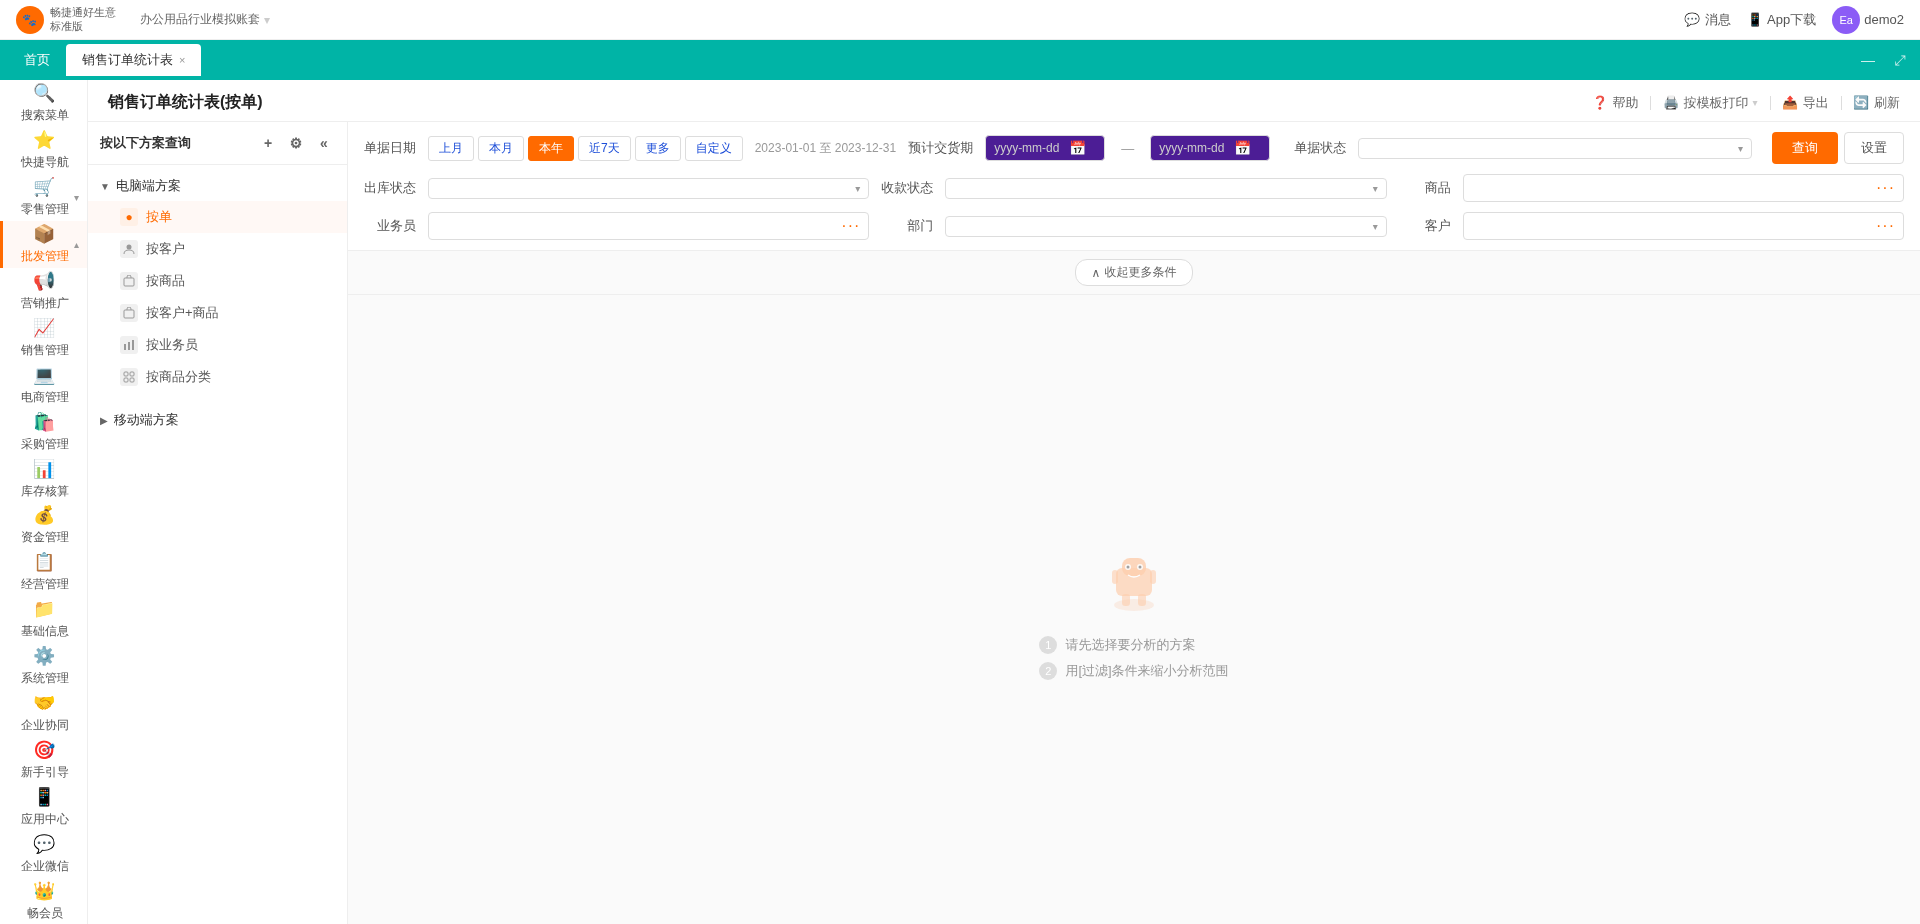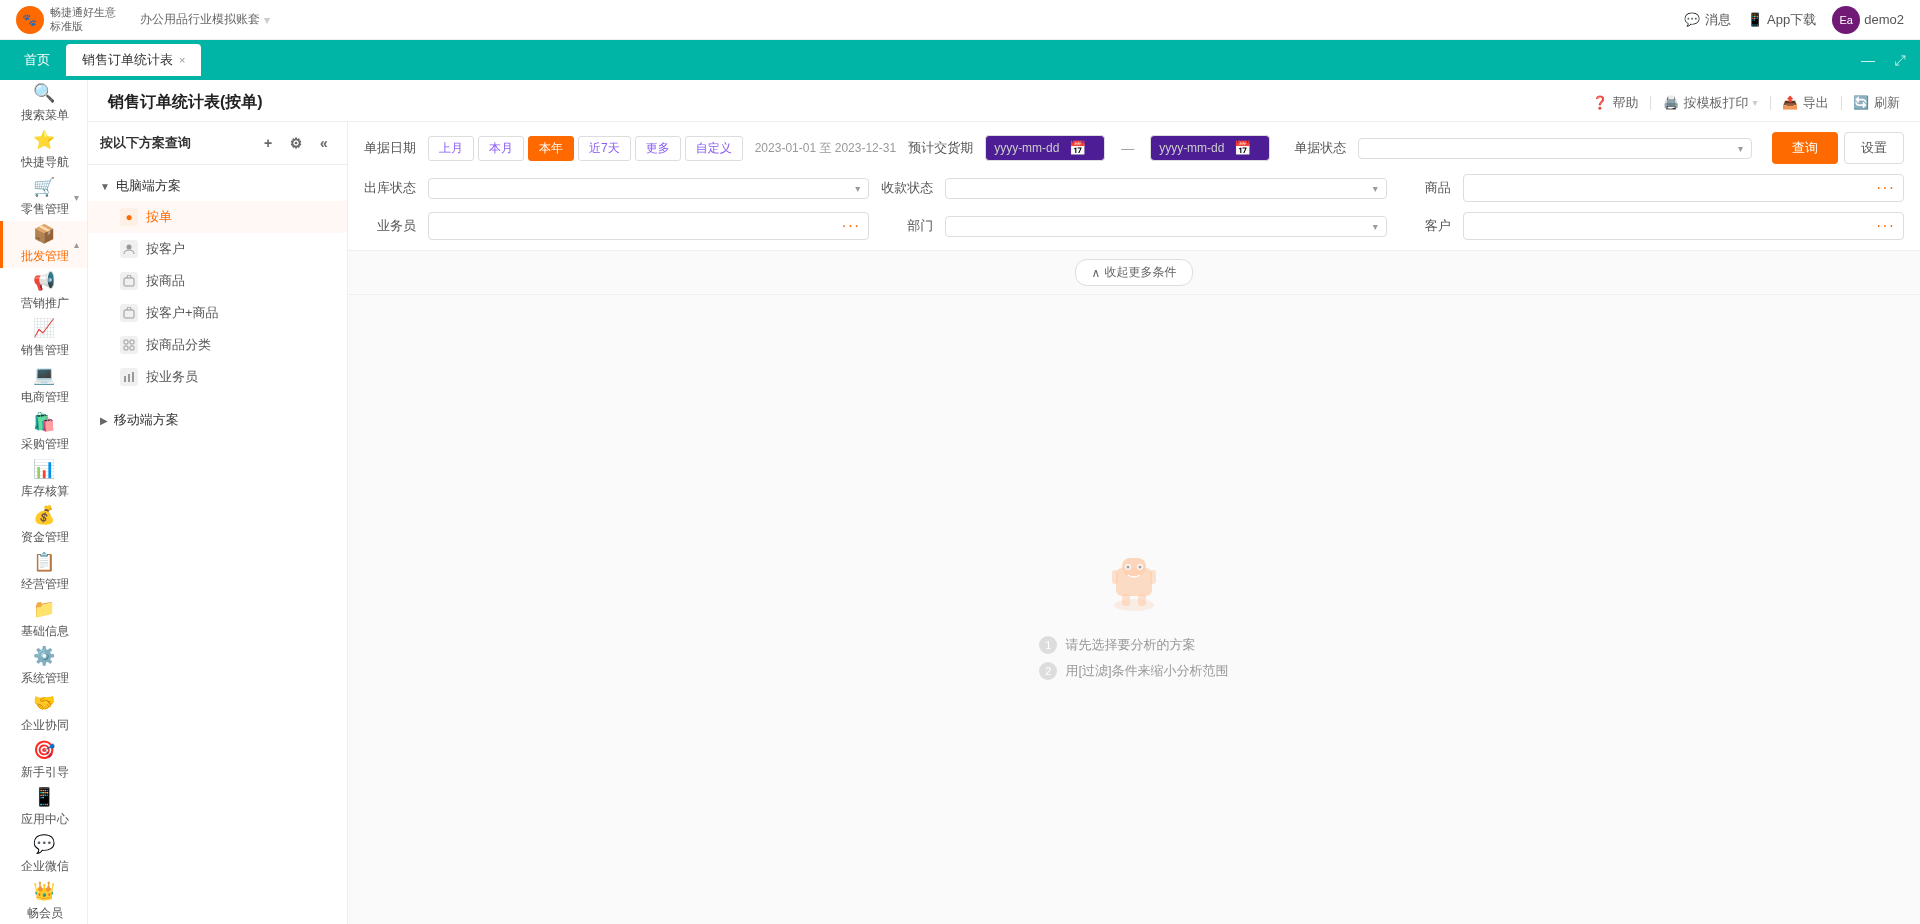--- a/index.html
+++ b/index.html
@@ -7,21 +7,21 @@
 
     
     .top-bar { height: 40px; background: #fff; display: flex; align-items: center; padding: 0 16px; border-bottom: 1px solid #eee; justify-content: space-between; flex-shrink: 0; }
     .top-bar-left { display: flex; align-items: center; gap: 8px; }
     .logo-area { display: flex; align-items: center; gap: 6px; }
     .logo-icon { width: 28px; height: 28px; background: #ff6a00; border-radius: 50%; display: flex; align-items: center; justify-content: center; color: #fff; font-size: 12px; font-weight: bold; }
     .logo-text { font-size: 11px; color: #666; line-height: 1.2; }
     .breadcrumb-area { display: flex; align-items: center; gap: 4px; font-size: 12px; color: #666; margin-left: 16px; }
     .top-bar-right { display: flex; align-items: center; gap: 16px; font-size: 13px; color: #555; }
     .top-bar-right-item { display: flex; align-items: center; gap: 4px; cursor: pointer; }
-    .avatar { width: 28px; height: 28px; background: #701a75; border-radius: 50%; display: flex; align-items: center; justify-content: center; color: #fff; font-size: 11px; overflow: hidden; }
+    .avatar { width: 28px; height: 28px; background: #8b5cf6; border-radius: 50%; display: flex; align-items: center; justify-content: center; color: #fff; font-size: 11px; overflow: hidden; }
 
     
     .tab-bar { height: 40px; background: #00b4a6; display: flex; align-items: center; padding: 0 8px; flex-shrink: 0; }
     .tab-item { height: 32px; padding: 0 16px; display: flex; align-items: center; gap: 6px; cursor: pointer; border-radius: 4px 4px 0 0; font-size: 13px; color: rgba(255,255,255,0.85); }
     .tab-item.home { color: #fff; }
     .tab-item.active { background: #fff; color: #333; border-radius: 4px 4px 0 0; }
     .tab-close { font-size: 11px; color: #999; cursor: pointer; }
     .tab-bar-right { margin-left: auto; display: flex; align-items: center; gap: 8px; }
     .tab-bar-btn { width: 24px; height: 24px; display: flex; align-items: center; justify-content: center; color: rgba(255,255,255,0.8); cursor: pointer; font-size: 14px; }
 
@@ -57,21 +57,21 @@
     .scheme-group { padding: 6px 0; }
     .scheme-group-header { padding: 6px 12px; display: flex; align-items: center; gap: 6px; font-size: 13px; color: #333; cursor: pointer; font-weight: 500; }
     .scheme-group-toggle { color: #666; font-size: 10px; }
     .scheme-item { padding: 7px 12px 7px 32px; display: flex; align-items: center; gap: 8px; cursor: pointer; font-size: 13px; color: #555; }
     .scheme-item.active { background: #fff8f5; color: #ff6a00; }
     .scheme-item-icon { width: 18px; height: 18px; display: flex; align-items: center; justify-content: center; font-size: 12px; border-radius: 3px; background: #f0f0f0; color: #666; flex-shrink: 0; }
     .scheme-item.active .scheme-item-icon { background: #fff0e6; color: #ff6a00; }
 
     
     .right-panel { flex: 1; display: flex; flex-direction: column; overflow: hidden; }
-    .date-btn { padding: 3px 10px; border-radius: 3px; font-size: 12px; cursor: pointer; border: 1px solid #ddd; background: #fff; color: #8b5cf6; }
+    .date-btn { padding: 3px 10px; border-radius: 3px; font-size: 12px; cursor: pointer; border: 1px solid #ddd; background: #fff; color: #1d4ed8; }
     .date-btn.active { background: #ff6a00; color: #fff; border-color: #ff6a00; }
     .date-input { border: 1px solid #ddd; border-radius: 4px; padding: 4px 8px; font-size: 12px; color: #555; min-width: 120px; display: flex; align-items: center; gap: 4px; cursor: pointer; background: #4c1d95; }
     .date-input-icon { color: #ff6a00; font-size: 14px; }
     .date-dash { color: #999; padding: 0 4px; }
     .select-control { border: 1px solid #ddd; border-radius: 4px; padding: 4px 8px; font-size: 12px; color: #555; min-width: 180px; display: flex; align-items: center; gap: 4px; cursor: pointer; background: #fff; }
     .select-arrow { margin-left: auto; color: #999; font-size: 10px; }
     .tag-input { border: 1px solid #ddd; border-radius: 4px; padding: 4px 8px; font-size: 12px; min-width: 200px; display: flex; align-items: center; justify-content: space-between; cursor: pointer; background: #fff; }
     .tag-dots { color: #ff6a00; font-size: 16px; letter-spacing: 1px; }
     .btn-primary { background: #ff6a00; color: #fff; border: none; border-radius: 4px; padding: 6px 20px; font-size: 13px; cursor: pointer; }
     .btn-default { background: #fff; color: #555; border: 1px solid #ddd; border-radius: 4px; padding: 6px 16px; font-size: 13px; cursor: pointer; }
@@ -286,37 +286,37 @@
               <svg width="12" height="12" viewBox="0 0 12 12">
                   <rect x="1" y="3" width="10" height="8" rx="1" fill="none" stroke="#999" stroke-width="1"></rect>
                   <path d="M4 3V2a2 2 0 0 1 4 0v1" stroke="#999" stroke-width="1" fill="none"></path>
                 </svg>
             </div>
             <span>按客户+商品</span>
           </div>
           <div class="scheme-item">
             <div class="scheme-item-icon">
               <svg width="12" height="12" viewBox="0 0 12 12">
+                  <rect x="1" y="5" width="2" height="6" fill="#999"></rect>
+                  <rect x="5" y="3" width="2" height="8" fill="#999"></rect>
+                  <rect x="9" y="1" width="2" height="10" fill="#999"></rect>
+                </svg>
+            </div>
+            <span>按业务员</span>
+          </div>
+          <div class="scheme-item">
+            <div class="scheme-item-icon">
+              <svg width="12" height="12" viewBox="0 0 12 12">
                   <rect x="1" y="1" width="4" height="4" rx="1" fill="none" stroke="#999" stroke-width="1"></rect>
                   <rect x="7" y="1" width="4" height="4" rx="1" fill="none" stroke="#999" stroke-width="1"></rect>
                   <rect x="1" y="7" width="4" height="4" rx="1" fill="none" stroke="#999" stroke-width="1"></rect>
                   <rect x="7" y="7" width="4" height="4" rx="1" fill="none" stroke="#999" stroke-width="1"></rect>
                 </svg>
             </div>
             <span>按商品分类</span>
-          </div>
-          <div class="scheme-item">
-            <div class="scheme-item-icon">
-              <svg width="12" height="12" viewBox="0 0 12 12">
-                  <rect x="1" y="5" width="2" height="6" fill="#999"></rect>
-                  <rect x="5" y="3" width="2" height="8" fill="#999"></rect>
-                  <rect x="9" y="1" width="2" height="10" fill="#999"></rect>
-                </svg>
-            </div>
-            <span>按业务员</span>
           </div>
         </div>
 
         <div class="scheme-group">
           <div class="scheme-group-header">
             <span class="scheme-group-toggle">▶</span>
             <span>移动端方案</span>
           </div>
         </div>
       </div>

